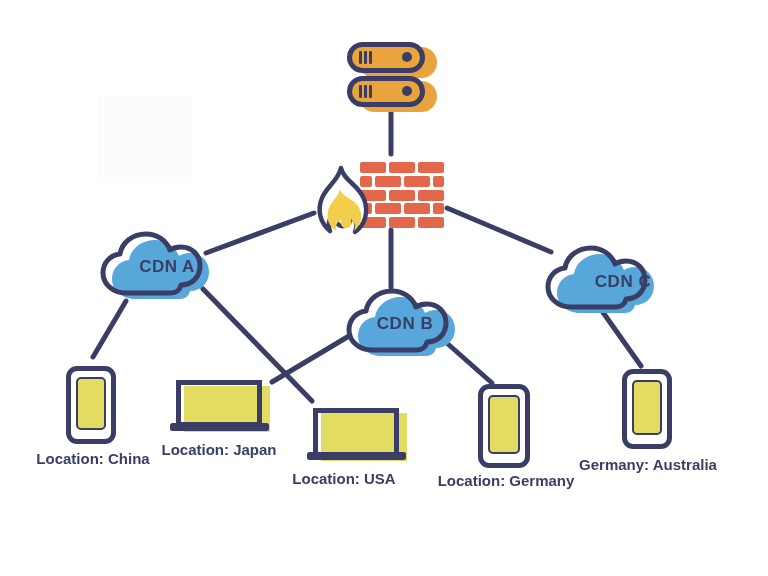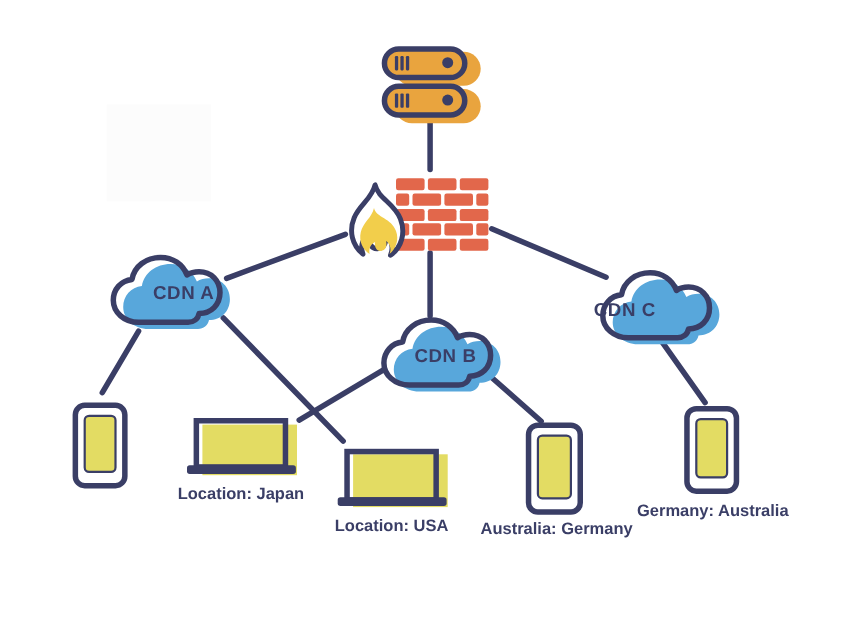--- a/index.html
+++ b/index.html
@@ -134,39 +134,40 @@
   <svg class="cloud" style="left:342px;top:285px" width="114" height="76" viewBox="0 0 114 76">
     <path class="shadow" transform="translate(12,9)" d="M27,62 C14,62 4,53 4,42 C4,32 11,24 21,23 C23,11 34,3 47,3 C58,3 67,9 71,19 C74,17 78,16 82,16 C93,16 101,24 101,35 C101,46 93,54 82,54 C81,59 77,62 72,62 Z"></path>
     <path class="outline" transform="translate(3,3)" d="M27,62 C14,62 4,53 4,42 C4,32 11,24 21,23 C23,11 34,3 47,3 C58,3 67,9 71,19 C74,17 78,16 82,16 C93,16 101,24 101,35 C101,46 93,54 82,54 C81,59 77,62 72,62 Z"></path>
   </svg>
   <div class="cdnlbl" style="left:355px;top:315px">CDN B</div>
 
   <svg class="cloud" style="left:541px;top:242px" width="114" height="76" viewBox="0 0 114 76">
     <path class="shadow" transform="translate(12,9)" d="M27,62 C14,62 4,53 4,42 C4,32 11,24 21,23 C23,11 34,3 47,3 C58,3 67,9 71,19 C74,17 78,16 82,16 C93,16 101,24 101,35 C101,46 93,54 82,54 C81,59 77,62 72,62 Z"></path>
     <path class="outline" transform="translate(3,3)" d="M27,62 C14,62 4,53 4,42 C4,32 11,24 21,23 C23,11 34,3 47,3 C58,3 67,9 71,19 C74,17 78,16 82,16 C93,16 101,24 101,35 C101,46 93,54 82,54 C81,59 77,62 72,62 Z"></path>
   </svg>
-  <div class="cdnlbl" style="left:518px;top:273px">CDN C</div>
+  <div class="cdnlbl" style="left:573px;top:273px">CDN C</div>
 
   <div class="phone" style="left:66px;top:366px;width:50px;height:78px">
     <div class="screen"></div>
   </div>
+  <div class="loc" style="left:18px;top:451px;width:150px">Location: China</div>
 
   <div class="lap-shadow" style="left:184px;top:386px;width:86px;height:46px"></div>
   <div class="lap-screen" style="left:176px;top:380px;width:86px;height:47px"></div>
   <div class="lap-base" style="left:170px;top:423px;width:99px"></div>
   <div class="loc" style="left:144px;top:442px;width:150px">Location: Japan</div>
 
   <div class="lap-shadow" style="left:321px;top:413px;width:86px;height:48px"></div>
   <div class="lap-screen" style="left:313px;top:408px;width:86px;height:49px"></div>
   <div class="lap-base" style="left:307px;top:452px;width:99px"></div>
-  <div class="loc" style="left:281px;top:471px;width:150px">Location: USA</div>
+  <div class="loc" style="left:269px;top:471px;width:150px">Location: USA</div>
 
   <div class="phone" style="left:478px;top:384px;width:52px;height:84px">
     <div class="screen"></div>
   </div>
-  <div class="loc" style="left:426px;top:473px;width:160px">Australia: Germany</div>
+  <div class="loc" style="left:426px;top:473px;width:160px">Location: Germany</div>
 
   <div class="phone" style="left:622px;top:369px;width:50px;height:80px">
     <div class="screen"></div>
   </div>
   <div class="loc" style="left:568px;top:457px;width:160px">Germany: Australia</div>
 
 </div>
 
 </body></html>

